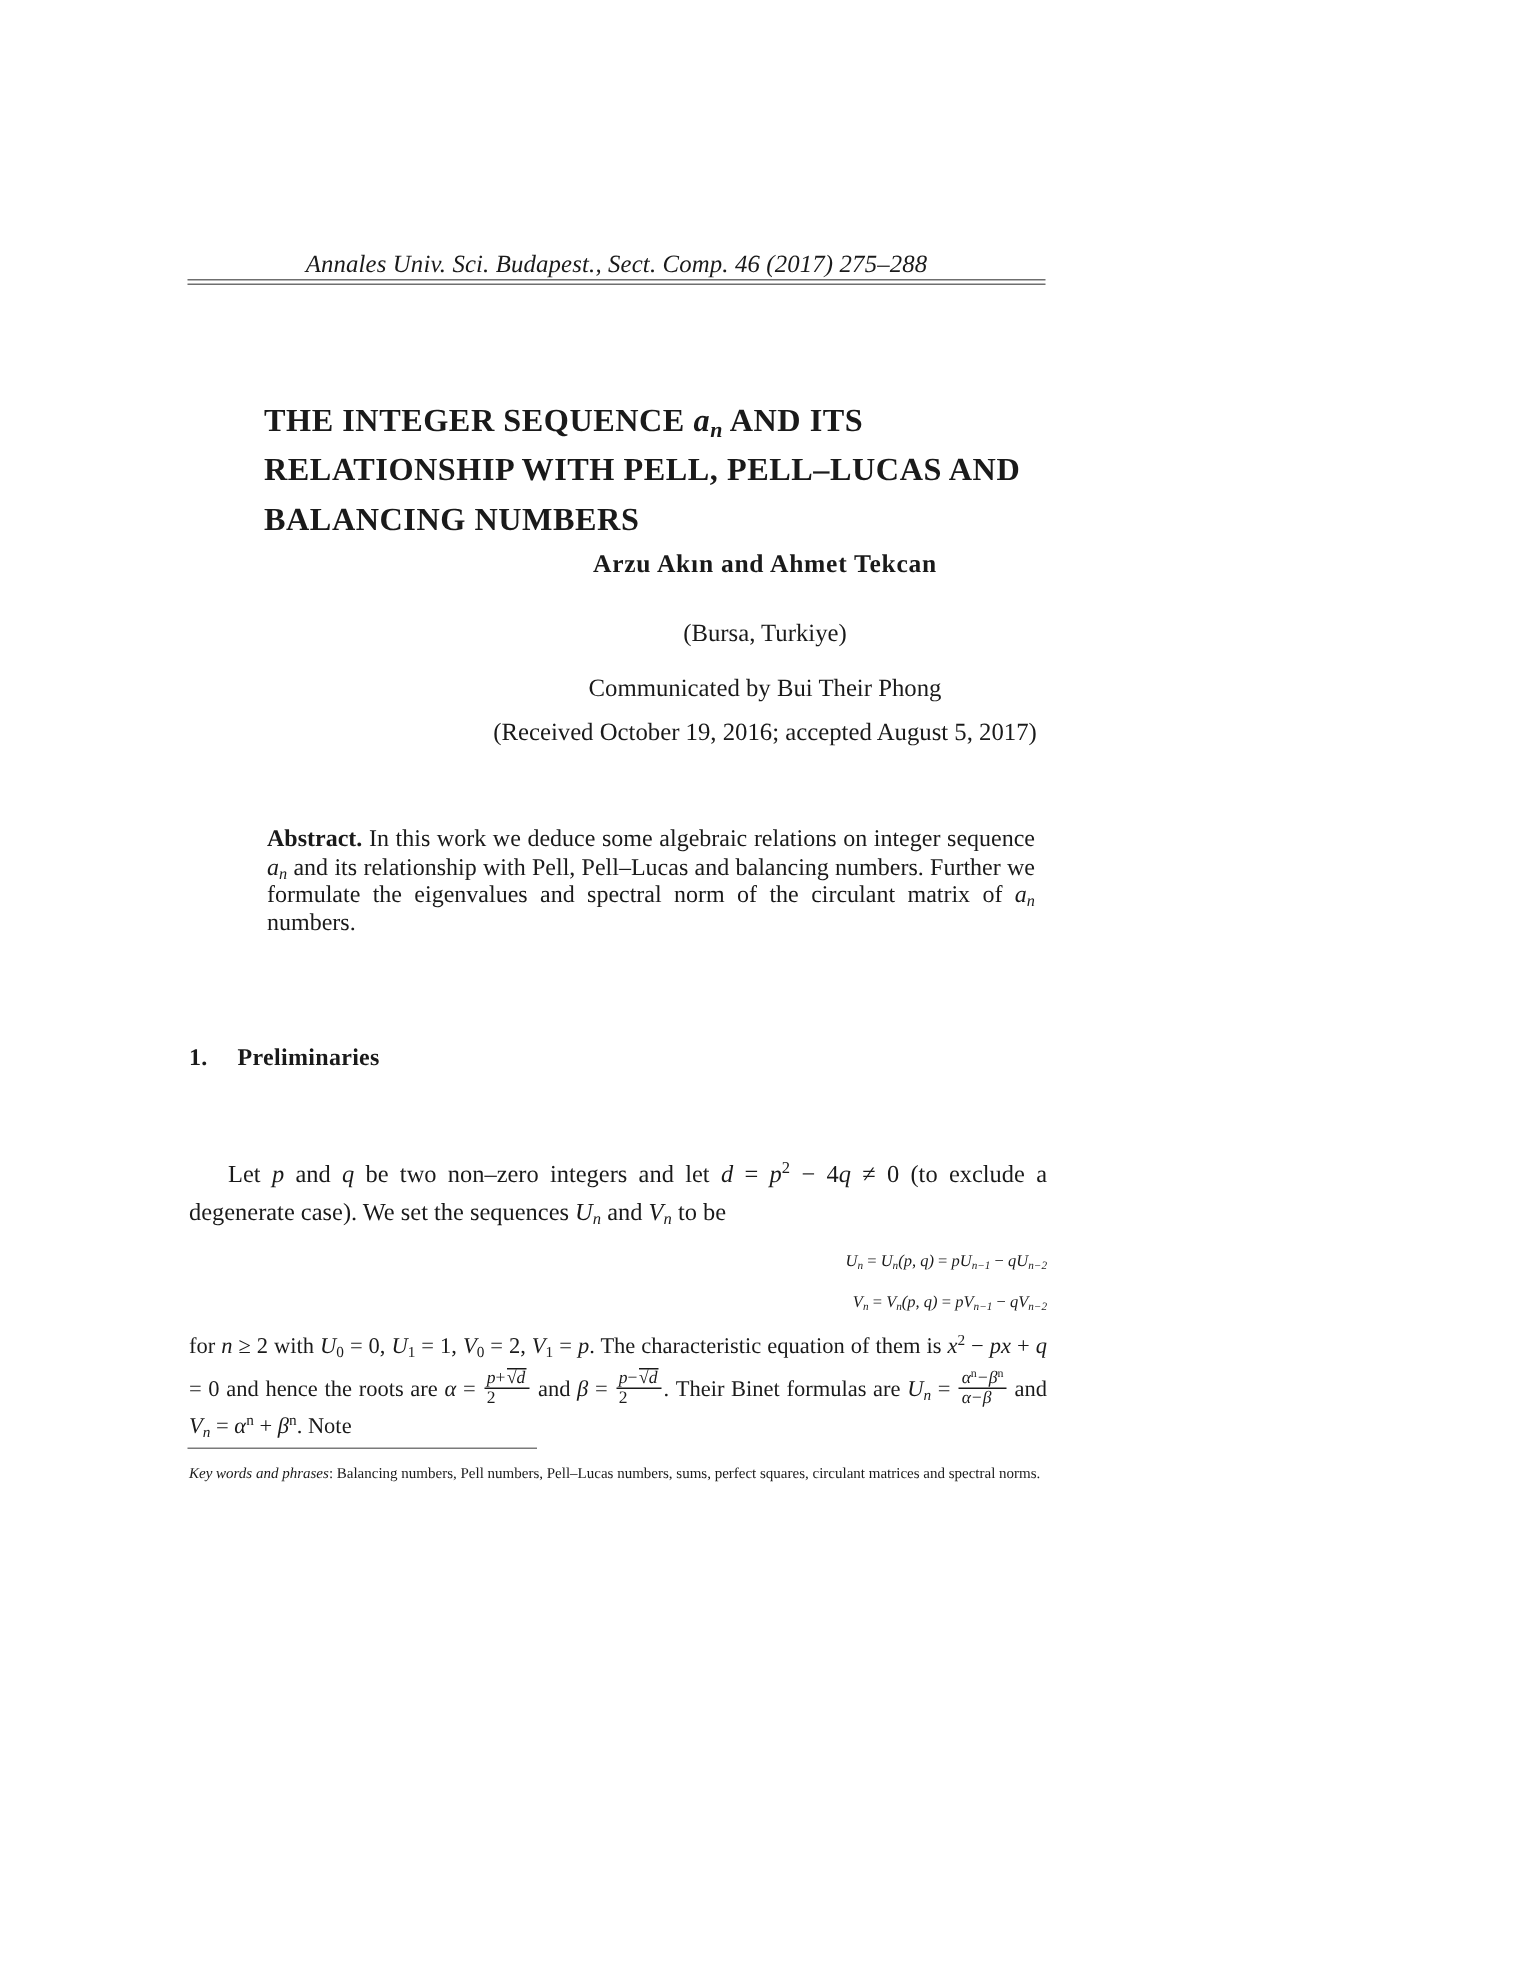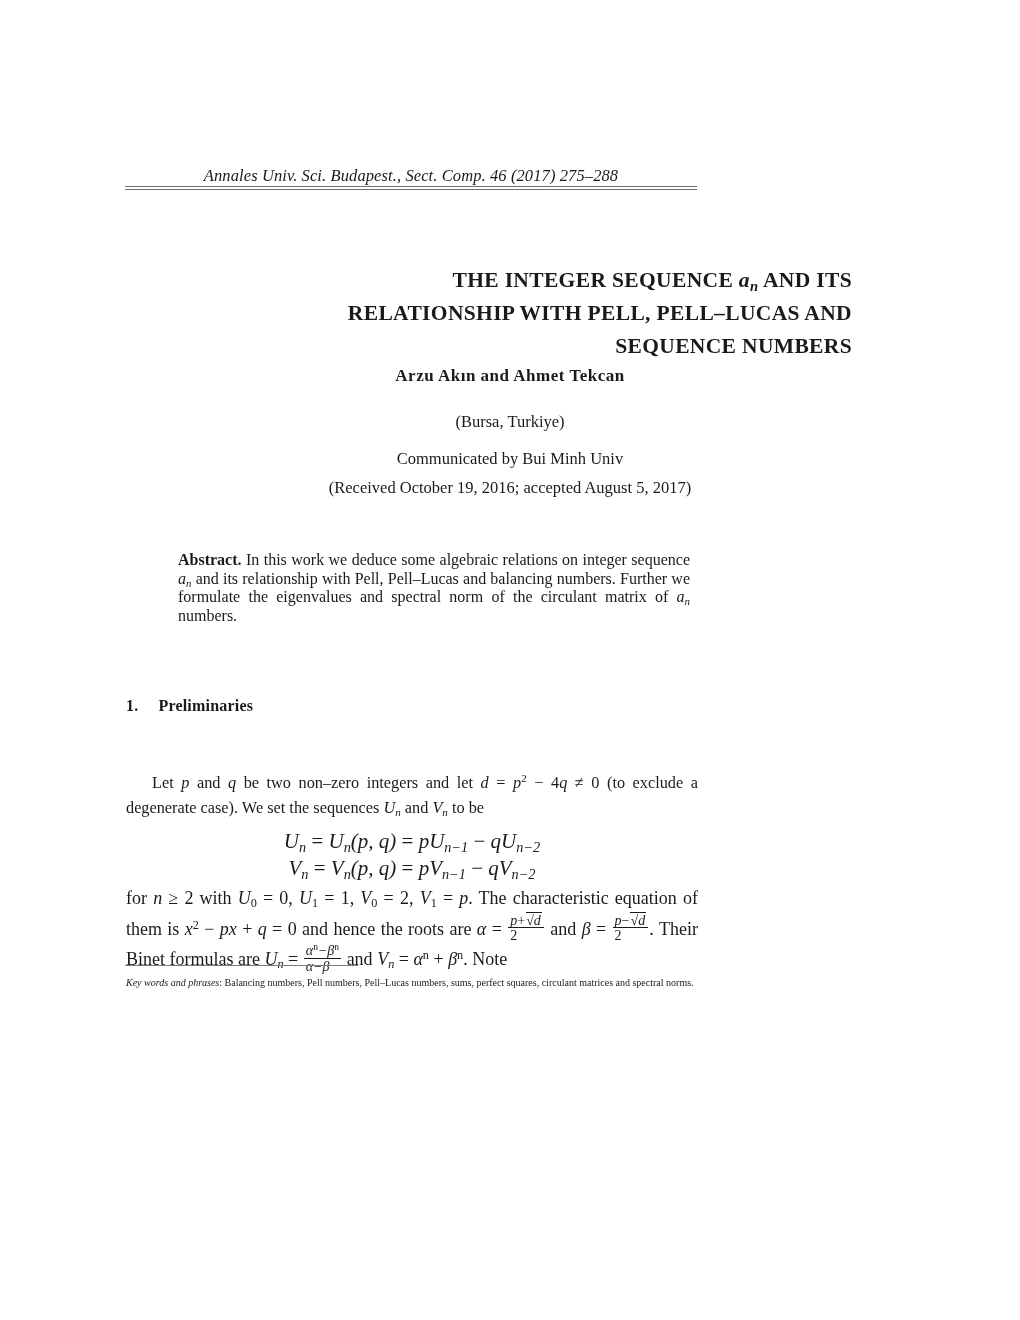--- a/index.html
+++ b/index.html
@@ -45,24 +45,24 @@
     width: 572px;
     height: 4px;
     border-top: 1.2px solid #6f6f6f;
     border-bottom: 1.2px solid #6f6f6f;
     box-sizing: border-box;
   }
 
   
   .title {
     position: absolute;
-    left: 152px;
+    left: 176px;
     top: 250px;
     width: 700px;
-    text-align: right;
+    text-align: left;
     font-size: 21.5px;
     line-height: 33px;
     letter-spacing: .35px;
   }
   .title .ttl-line { display: block; white-space: nowrap; }
 
   
   .authors {
     position: absolute;
     left: 160px;
@@ -127,32 +127,32 @@
     text-align: justify;
     text-justify: inter-word;
   }
   .indent { display: inline-block; width: 26px; }
 
   .display-eq {
     position: absolute;
     left: 126px;
     top: 828px;
     width: 572px;
-    text-align: center;
-    font-size: 21px;
+    text-align: right;
+    font-size: 11px;
     line-height: 27px;
   }
   .display-eq div { white-space: nowrap; }
 
   .body-p2 {
     position: absolute;
     left: 126px;
     top: 886px;
     width: 572px;
-    font-size: 18px;
+    font-size: 15px;
     line-height: 25.5px;
     text-align: justify;
     text-justify: inter-word;
   }
 
   
   .mi { font-style: italic; font-family: "Liberation Serif","DejaVu Serif",serif; }
   sub, sup {
     font-size: 68%;
     line-height: 0;
@@ -211,30 +211,30 @@
 <div class="page">
 
   <div class="journal-head">
     <div class="line">Annales Univ. Sci. Budapest., Sect. Comp. 46 (2017) 275–288</div>
   </div>
   <div class="rule-double"></div>
 
   <h1 class="title">
     <span class="ttl-line"><span>THE INTEGER SEQUENCE </span><span class="mi">a</span><sub class="mi">n</sub><span> AND ITS</span></span>
     <span class="ttl-line">RELATIONSHIP WITH PELL, PELL–LUCAS AND</span>
-    <span class="ttl-line">SEQUENCE NUMBERS</span>
+    <span class="ttl-line">BALANCING NUMBERS</span>
   </h1>
 
   <div class="authors">
     <div class="names">Arzu Akın and Ahmet Tekcan</div>
     <div class="affil">(Bursa, Turkiye)</div>
   </div>
 
   <div class="communicated">
-    <div>Communicated by Bui Minh Univ</div>
+    <div>Communicated by Bui Their Phong</div>
     <div>(Received October 19, 2016; accepted August 5, 2017)</div>
   </div>
 
   <div class="abstract">
     <b>Abstract.</b><span> In this work we deduce some algebraic relations on integer sequence </span><span class="mi">a</span><sub class="mi">n</sub><span> and its relationship with Pell, Pell–Lucas and balancing numbers. Further we formulate the eigenvalues and spectral norm of the circulant matrix of </span><span class="mi">a</span><sub class="mi">n</sub><span> numbers.</span>
   </div>
 
   <div class="section-head">
     <span class="num">1.</span><span>Preliminaries</span>
   </div>

